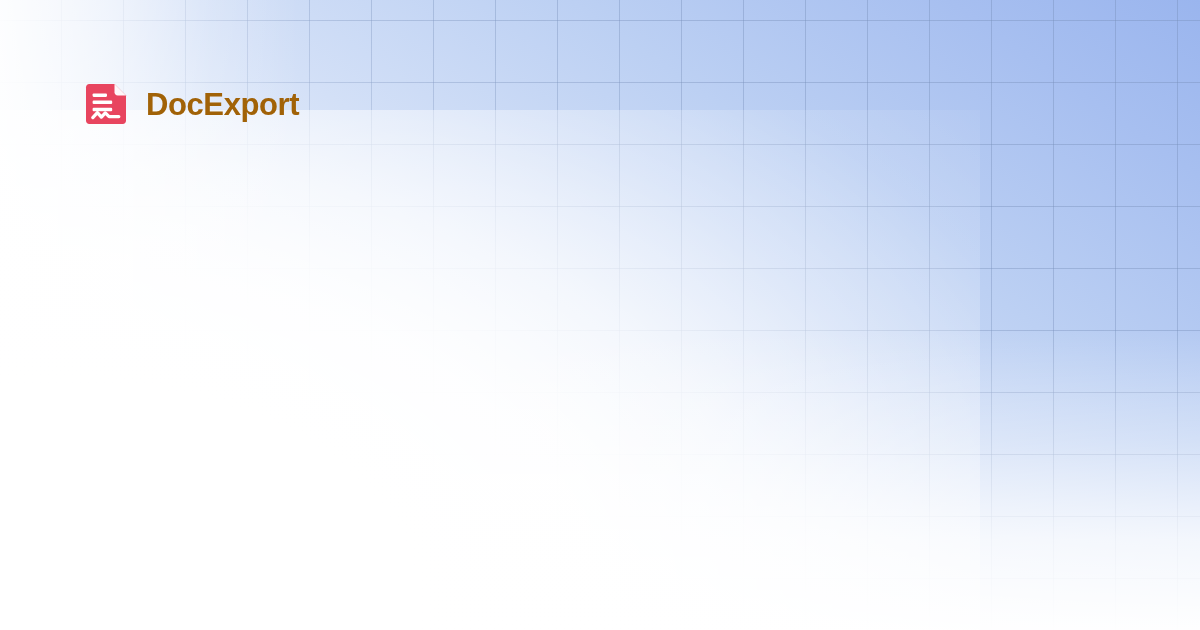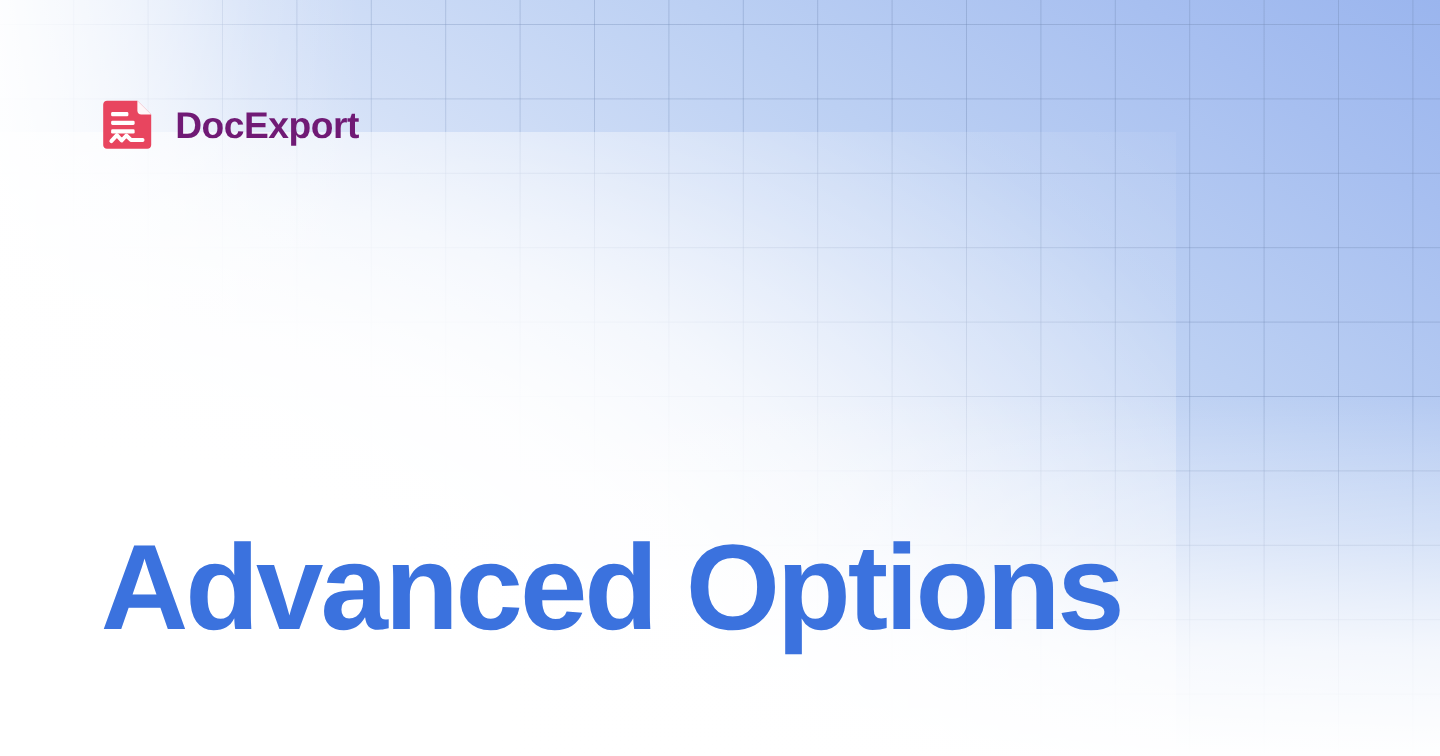--- a/index.html
+++ b/index.html
@@ -124,21 +124,21 @@
     width:44px;
     height:44px;
     display:block;
     flex:none;
   }
 
   .brand-name {
     font-size:31px;
     font-weight:bold;
     letter-spacing:-0.4px;
-    color:#701a75;
+    color:#a16207;
     white-space:nowrap;
     line-height:1;
   }
 
   .headline {
     position:absolute;
     left:84px;
     top:440px;
     font-size:101px;
     font-weight:bold;
@@ -166,16 +166,15 @@
         <path d="M2 5.2 C2 3.4 3.4 2 5.2 2 L30.5 2 L42 13.5 L42 38.8 C42 40.6 40.6 42 38.8 42 L5.2 42 C3.4 42 2 40.6 2 38.8 Z" fill="#e8455f"></path>
         <path d="M30.5 2 L42 13.5 L33.7 13.5 C31.9 13.5 30.5 12.1 30.5 10.3 Z" fill="#ffffff" opacity="0.96"></path>
         <rect x="8.6" y="11.4" width="14.4" height="3.5" rx="1.1" fill="#ffffff"></rect>
         <rect x="8.6" y="18.6" width="19.6" height="3.5" rx="1.1" fill="#ffffff"></rect>
         <rect x="8.6" y="25.8" width="19.6" height="3.5" rx="1.1" fill="#ffffff"></rect>
         <path d="M8.8 35.6 L13.4 30.6 L17.4 35.1 L21.3 30.9 L25.1 34.6 L34.8 34.6" fill="none" stroke="#ffffff" stroke-width="3.3" stroke-linecap="round" stroke-linejoin="round"></path>
       </svg>
       <span class="brand-name">DocExport</span>
     </div>
 
-    <h1 class="headline">Advanced Options</h1>
 
   </div>
 </div>
 
 </body></html>

